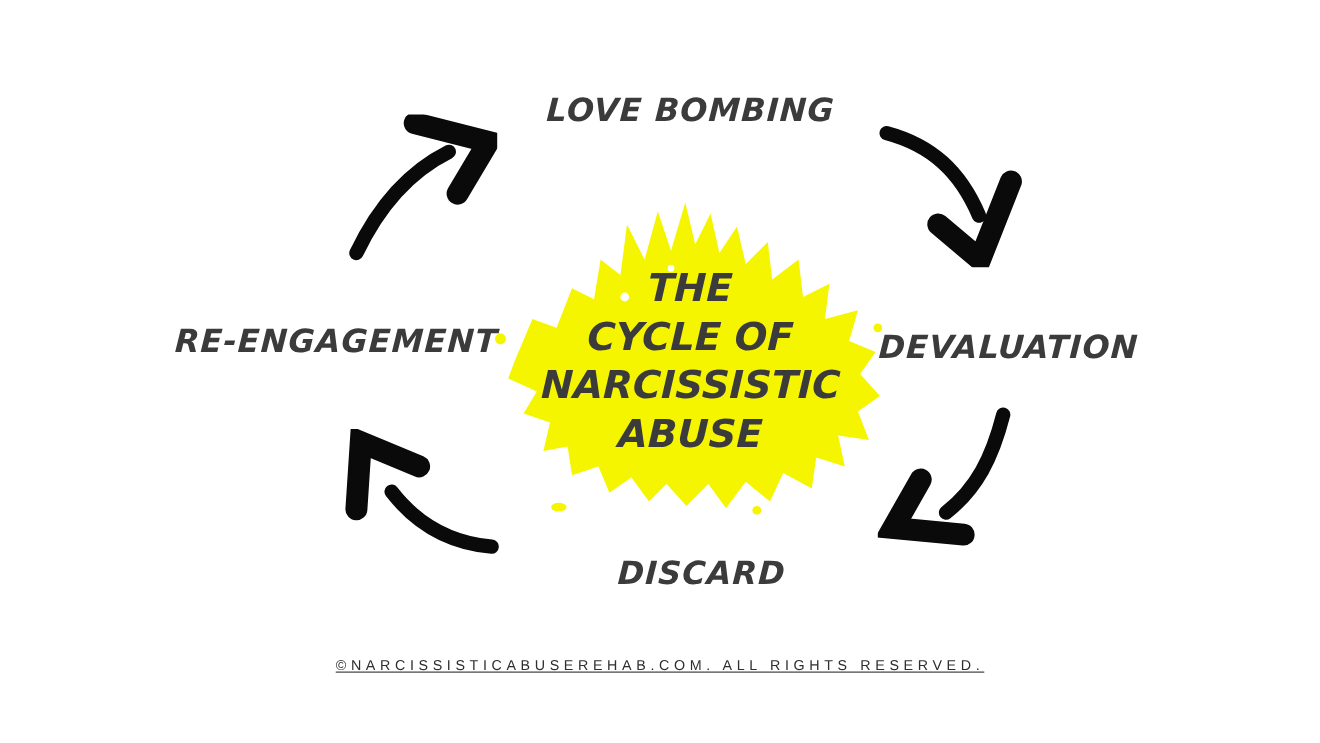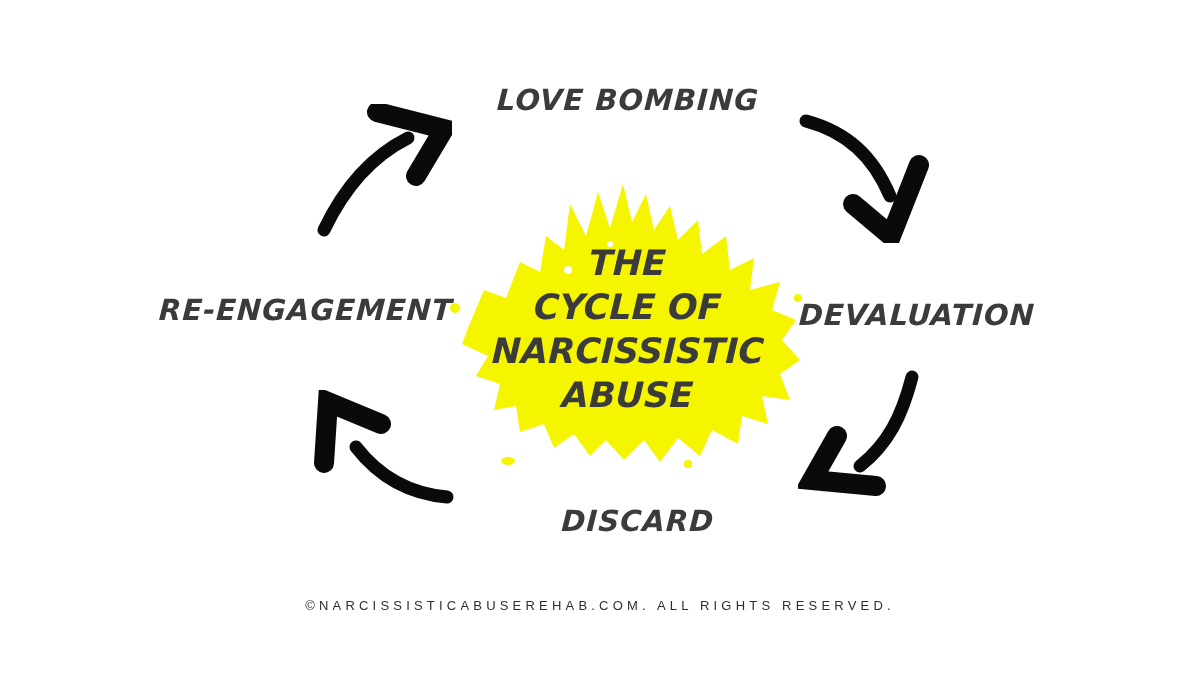--- a/index.html
+++ b/index.html
@@ -73,20 +73,21 @@
   .footer {
     position: absolute;
     left: 600px; top: 605px;
     transform: translate(-50%, -50%);
     font-family: "Liberation Sans", sans-serif;
     font-size: 13px;
     font-weight: 400;
     letter-spacing: 4.2px;
     color: #2e2e2e;
     white-space: nowrap;
+    text-decoration: underline;
   }
 </style>
 </head>
 <body>
 
 <div class="canvas">
 
   <svg class="arrow arrow-tl" width="140" height="135" viewBox="0 0 140 135" aria-hidden="true">
     <path class="tail" d="M 12,126 C 32,84 60,52 96,34"></path>
     <path class="head" d="M 65,8 L 132,25 L 104,72"></path>

